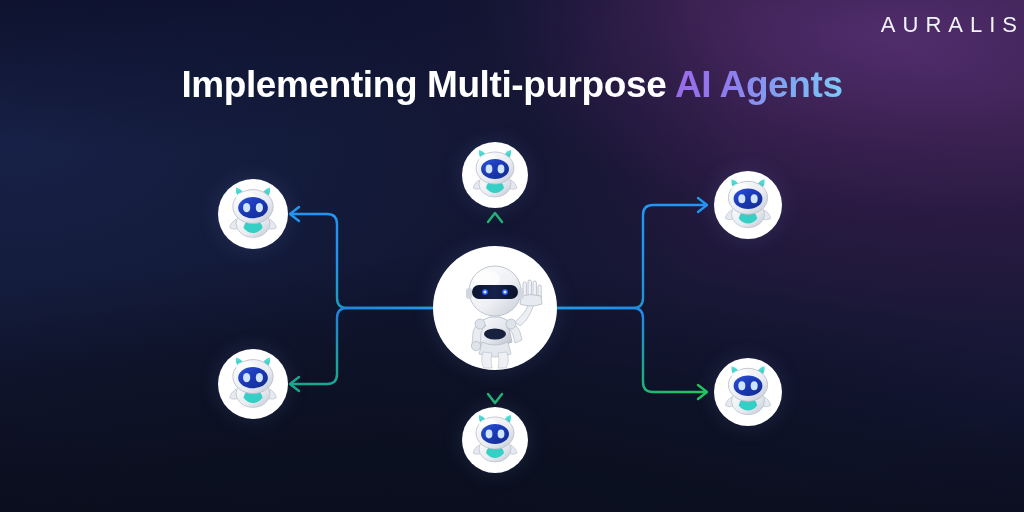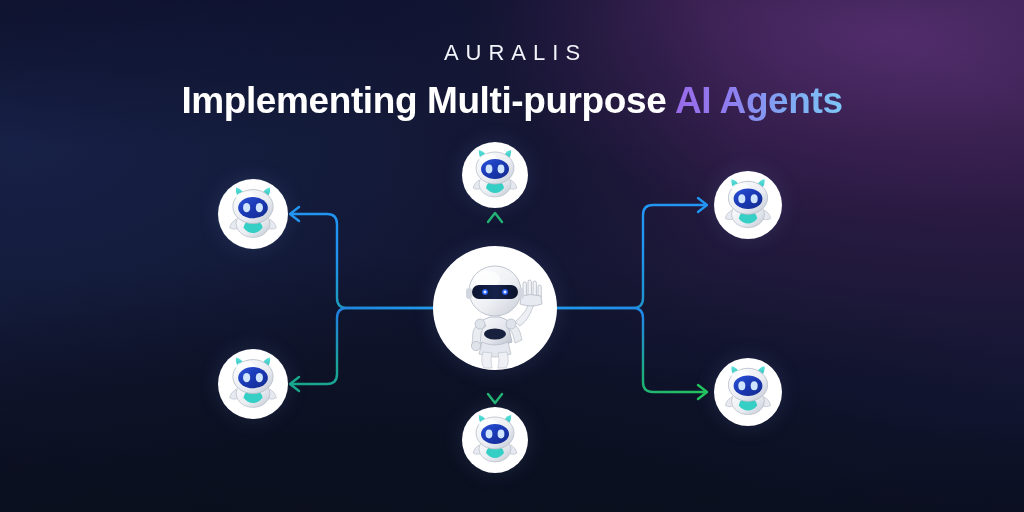--- a/index.html
+++ b/index.html
@@ -50,30 +50,31 @@
       radial-gradient(115% 95% at 50% 48%, rgba(0,0,0,0) 52%, rgba(5,7,16,0.42) 100%);
   }
 
   
   .header {
     position: absolute; left: 0; right: 0; top: 0;
     text-align: center;
     z-index: 12;
   }
   .brand {
-    margin-top: 40px;
+    margin-top: 12px;
     font-size: 22px;
     letter-spacing: 7px;
     font-weight: 400;
     color: #f2f4fb;
     text-indent: 7px;
     font-family: "Liberation Sans", "DejaVu Sans", sans-serif;
+    text-align: right;
   }
   .headline {
-    margin-top: 15px;
+    margin-top: 27px;
     font-size: 37px;
     font-weight: 700;
     letter-spacing: -0.4px;
     color: #ffffff;
     line-height: 1.1;
   }
   .headline .accent {
     background: linear-gradient(95deg, #9a6ae8 0%, #8f7cef 32%, #7fa7f2 66%, #7ec8f7 100%);
     -webkit-background-clip: text;
     background-clip: text;

